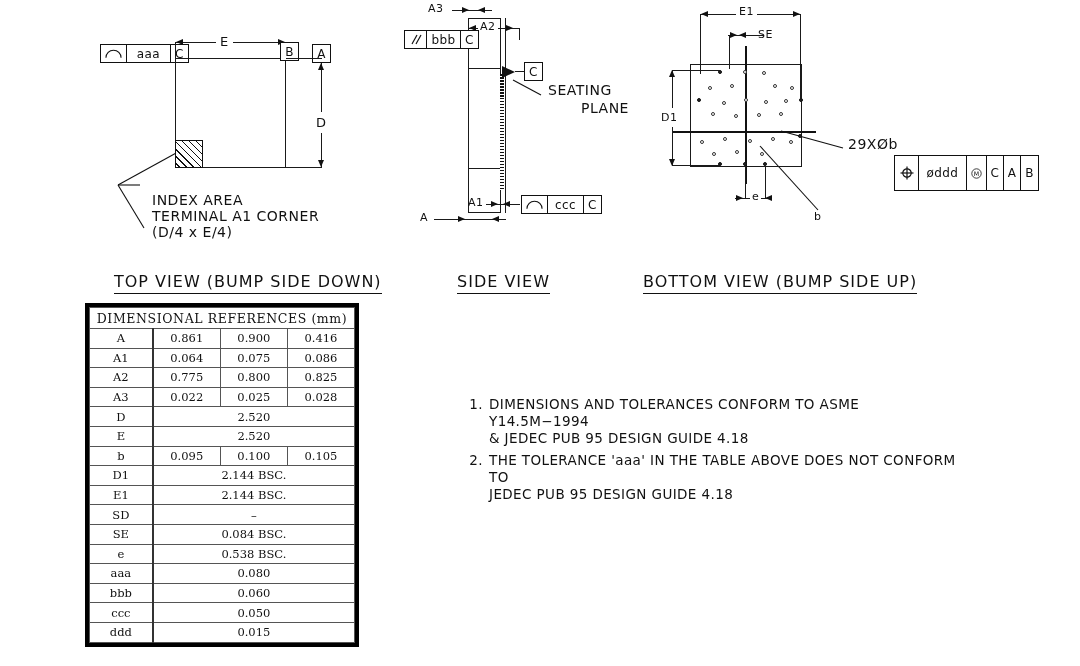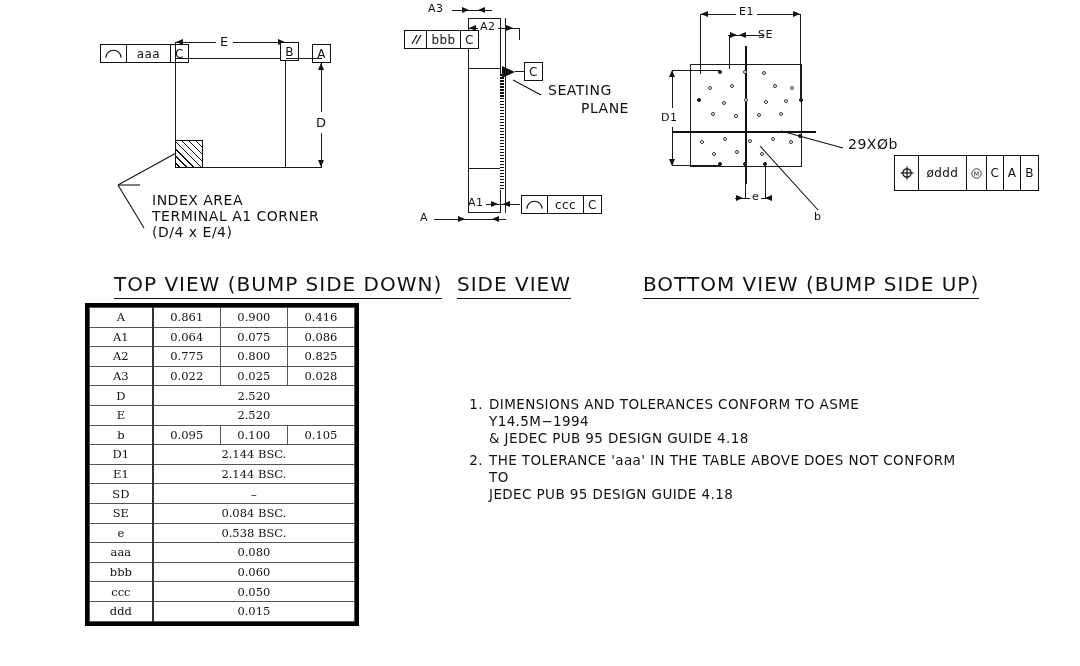--- a/index.html
+++ b/index.html
@@ -25,21 +25,21 @@
 
   
   .fcf{position:absolute;display:flex;border:1.2px solid #111;background:#fff;
        box-sizing:border-box;align-items:stretch;}
   .fcf > div{border-right:1.2px solid #111;display:flex;align-items:center;
              justify-content:center;padding:0 4px;font-size:12px;
              letter-spacing:.4px;box-sizing:border-box;white-space:nowrap;color:#111;}
   .fcf > div:last-child{border-right:none;}
 
   
-  .vcap{position:absolute;font-size:20px;letter-spacing:1px;
+  .vcap{position:absolute;font-size:16px;letter-spacing:1px;
         border-bottom:1.3px solid #111;padding-bottom:2px;white-space:nowrap;color:#111;}
 
   
   .notes{position:absolute;font-size:13.5px;letter-spacing:.4px;line-height:17px;color:#111;}
   .note{display:flex;margin-bottom:5px;}
   .note-num{width:20px;flex:none;text-align:right;padding-right:6px;}
   .note-body{white-space:pre-line;}
 
   
   #dim-table{position:absolute;left:85px;top:303px;width:274px;
@@ -301,20 +301,23 @@
     <div style="width:17px;">B</div>
   </div>
 
   <div class="vcap" style="left:643px;top:272px;">BOTTOM VIEW (BUMP SIDE UP)</div>
 </div>
 
 <div id="dim-table">
   <table>
     <tbody id="dim-table-body">
         <tr>
+          <td class="title" colspan="4">DIMENSIONAL  REFERENCES  (mm)</td>
+        </tr>
+        <tr>
           <td class="refcol">A</td>
           <td class="dcol">0.861</td>
           <td class="dcol">0.900</td>
           <td class="dcol">0.416</td>
         </tr>
         <tr>
           <td class="refcol">A1</td>
           <td class="dcol">0.064</td>
           <td class="dcol">0.075</td>
           <td class="dcol">0.086</td>

